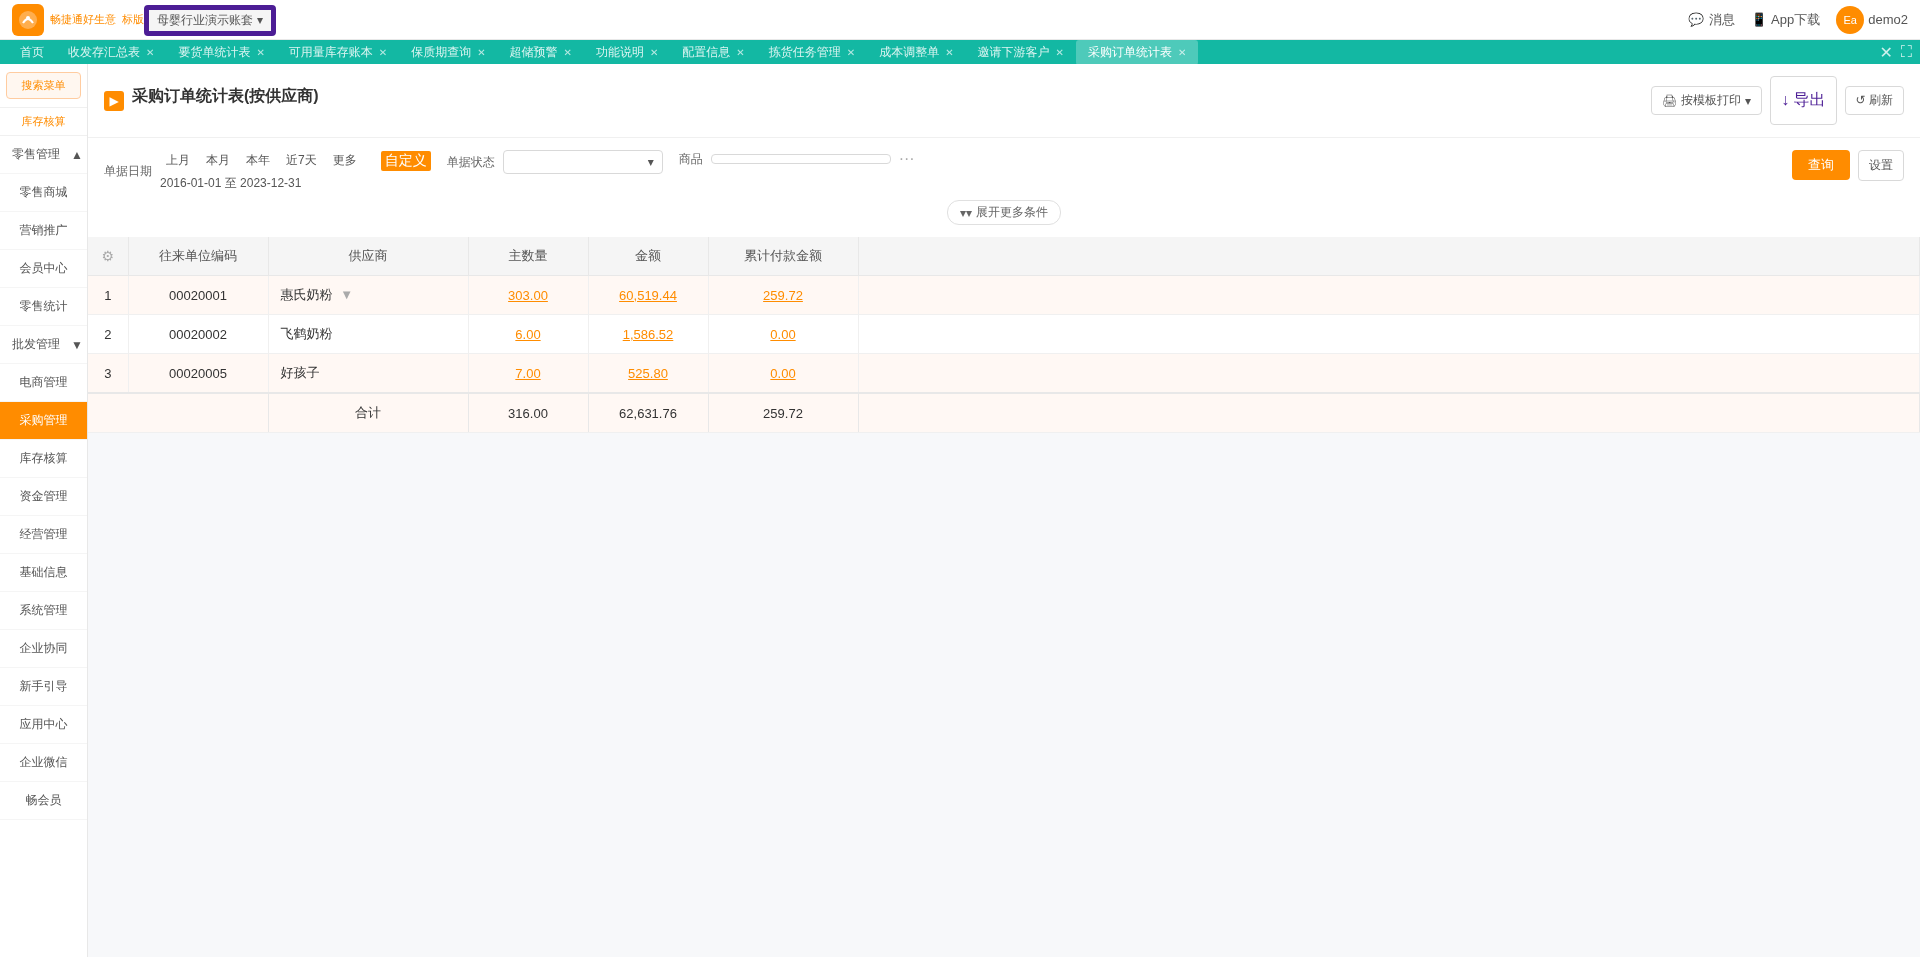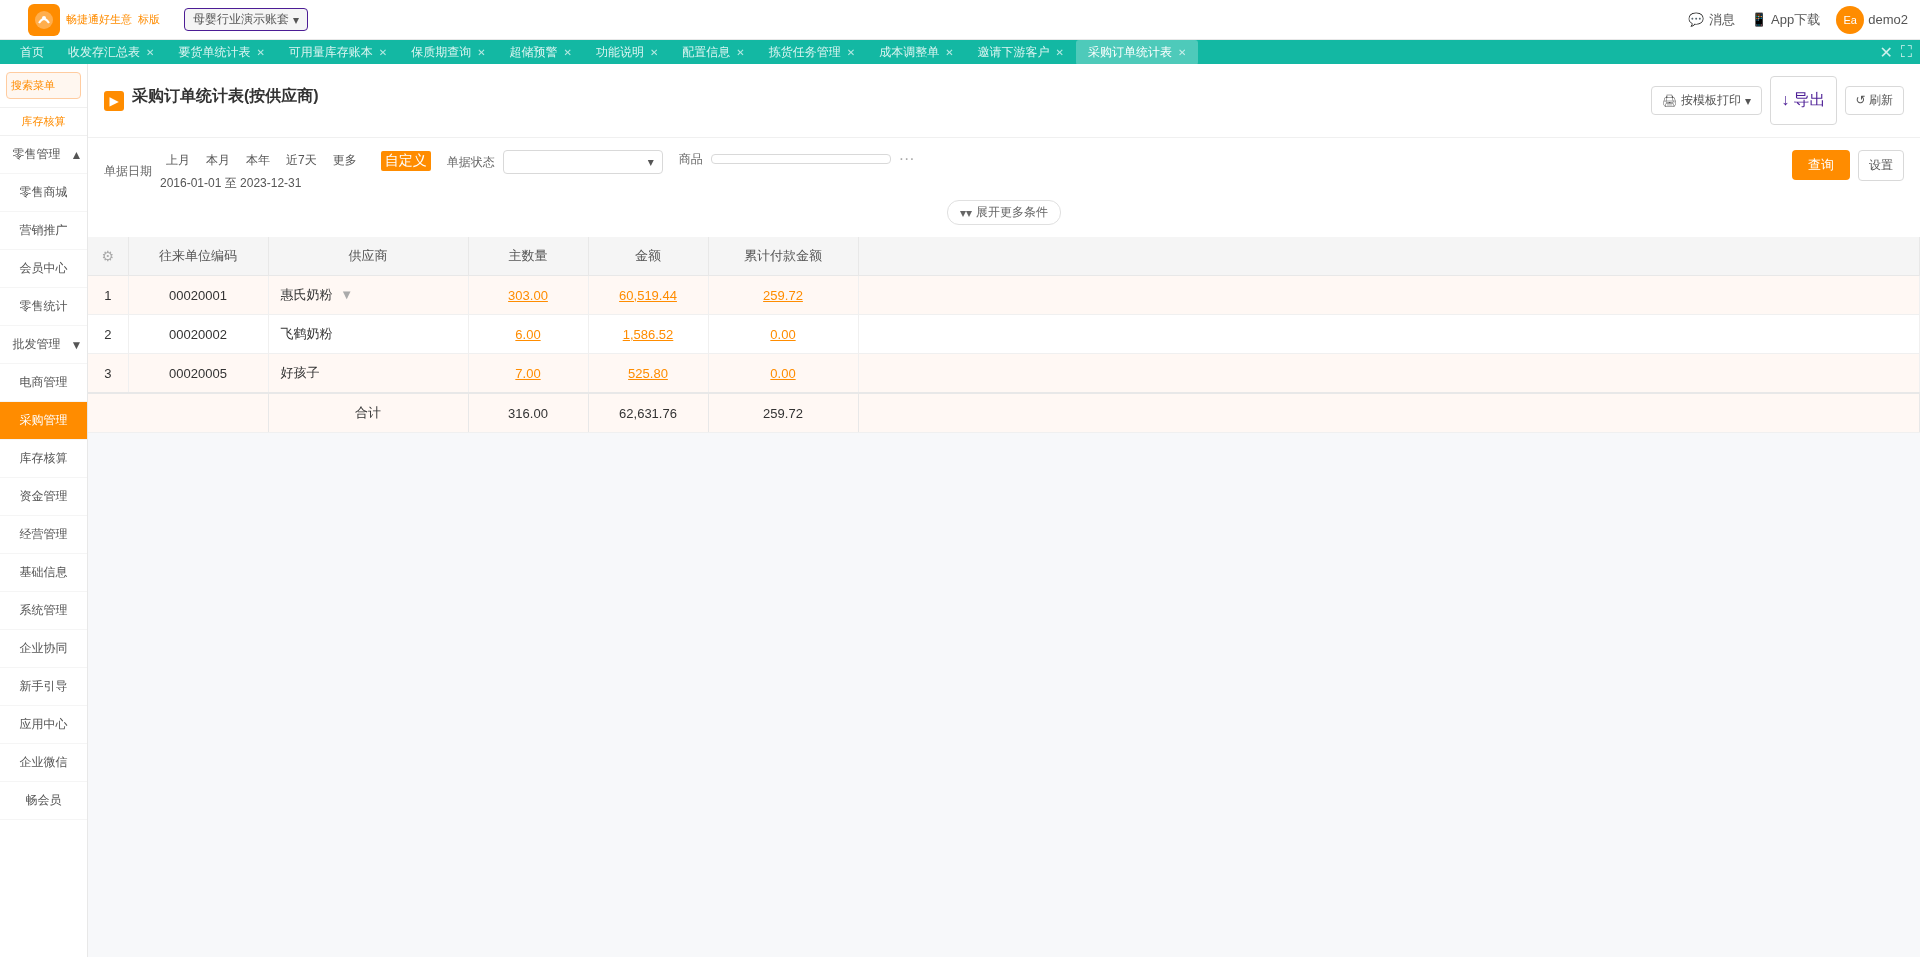--- a/index.html
+++ b/index.html
@@ -1,49 +1,49 @@
 <!DOCTYPE html>
 <html><head>
   <meta charset="utf-8">
   <style>
     * { box-sizing: border-box; margin: 0; padding: 0; }
     body { font-family: 'Microsoft YaHei', Arial, sans-serif; font-size: 13px; color: #333; background: #f0f2f5; display: flex; flex-direction: column; height: 957px; overflow: hidden; }
 
     
     .top-bar { height: 40px; background: #fff; display: flex; align-items: center; padding: 0 12px; border-bottom: 1px solid #e8e8e8; justify-content: space-between; flex-shrink: 0; }
-    .top-bar-left { display: flex; align-items: center; gap: 24px; margin-left: 16px; }
+    .top-bar-left { display: flex; align-items: flex-end; gap: 0; }
     .logo-area { display: flex; align-items: center; gap: 6px; }
     .logo-img { width: 32px; height: 32px; background: #ff8c00; border-radius: 6px; display: flex; align-items: center; justify-content: center; color: white; font-size: 12px; font-weight: bold; }
     .logo-text { color: #ff8c00; font-size: 11px; line-height: 1.2; }
     .top-bar-tag { color: #ff8c00; font-size: 11px; }
-    .workspace-selector { display: flex; align-items: center; gap: 4px; background: #f5f5f5; border: 1px solid #4c1d95; border-radius: 4px; padding: 2px 8px; cursor: pointer; font-size: 12px; color: #555; }
+    .workspace-selector { display: flex; align-items: center; gap: 4px; background: #f5f5f5; border: 5px solid #4c1d95; border-radius: 4px; padding: 2px 8px; cursor: pointer; font-size: 12px; color: #555; }
     .top-bar-right { display: flex; align-items: center; gap: 16px; }
     .top-bar-action { display: flex; align-items: center; gap: 4px; cursor: pointer; color: #555; font-size: 13px; }
     .user-avatar { width: 28px; height: 28px; background: #ff8c00; border-radius: 50%; display: flex; align-items: center; justify-content: center; color: white; font-size: 11px; }
 
     
     .nav-tabs { height: 24px; background: #13b8a3; display: flex; align-items: center; padding: 0 8px; flex-shrink: 0; overflow: hidden; }
     .nav-tab { padding: 4px 12px; color: rgba(255,255,255,0.85); cursor: pointer; font-size: 12px; display: flex; align-items: center; gap: 4px; white-space: nowrap; border-radius: 3px; }
     .nav-tab.active { background: rgba(255,255,255,0.25); color: #fff; font-weight: 500; }
     .nav-tab-close { color: rgba(255,255,255,0.7); font-size: 10px; margin-left: 2px; }
     .nav-tab-home { background: none; font-weight: 500; }
     .nav-tabs-end { margin-left: auto; display: flex; align-items: center; gap: 8px; }
     .nav-tabs-end span { color: rgba(255,255,255,0.8); cursor: pointer; font-size: 16px; }
 
     
     .main-layout { display: flex; flex: 1; overflow: hidden; }
 
     
     .sidebar { width: 88px; background: #fff; border-right: 1px solid #e8e8e8; display: flex; flex-direction: column; flex-shrink: 0; overflow-y: auto; }
     .sidebar-search { padding: 8px 6px; border-bottom: 1px solid #f0f0f0; }
-    .sidebar-search-btn { width: 100%; background: #fff7f0; border: 1px solid #ffcca0; border-radius: 4px; padding: 5px 4px; color: #ff8c00; font-size: 11px; text-align: left; cursor: pointer; }
+    .sidebar-search-btn { width: 100%; background: #fff7f0; border: 1px solid #ffcca0; border-radius: 4px; padding: 5px 4px; color: #ff8c00; font-size: 11px; text-align: center; cursor: pointer; }
     .sidebar-nav-btn { padding: 6px 4px; text-align: center; font-size: 11px; color: #ff8c00; cursor: pointer; border-bottom: 1px solid #f0f0f0; }
     .sidebar-item { padding: 10px 4px; text-align: center; font-size: 12px; color: #555; cursor: pointer; border-bottom: 1px solid #f5f5f5; }
     .sidebar-item.active { background: #ff8c00; color: #fff; }
-    .sidebar-item-with-arrow { display: flex; align-items: center; justify-content: center; gap: 10px; padding-left: 12px; }
+    .sidebar-item-with-arrow { display: flex; align-items: center; justify-content: space-between; gap: 10px; padding-left: 12px; }
 
     
     .content { flex: 1; background: #f7f8fa; overflow: hidden; display: flex; flex-direction: column; }
     .page-title { font-size: 16px; font-weight: 600; color: #333; margin-bottom: 8px; }
     .date-btn { padding: 2px 6px; font-size: 12px; color: #555; cursor: pointer; border-radius: 2px; }
     .custom-tag { background: #ff8c00; color: white; font-size: 14px; padding: 1px 4px; border-radius: 2px; margin-left: 14px; text-align: center; }
     .filter-select { border: 1px solid #d9d9d9; border-radius: 4px; padding: 4px 8px; font-size: 12px; color: #555; min-width: 120px; display: flex; align-items: center; justify-content: space-between; cursor: pointer; background: #fff; }
     .header-actions { display: flex; align-items: center; gap: 8px; }
     .btn-print { border: 1px solid #d9d9d9; background: #fff; padding: 5px 10px; border-radius: 4px; font-size: 12px; cursor: pointer; display: flex; align-items: center; gap: 4px; color: #555; }
     .btn-export { border: 1px solid #d9d9d9; background: #fff; padding: 13px 10px; border-radius: 4px; font-size: 16px; cursor: pointer; color: #4c1d95; }

